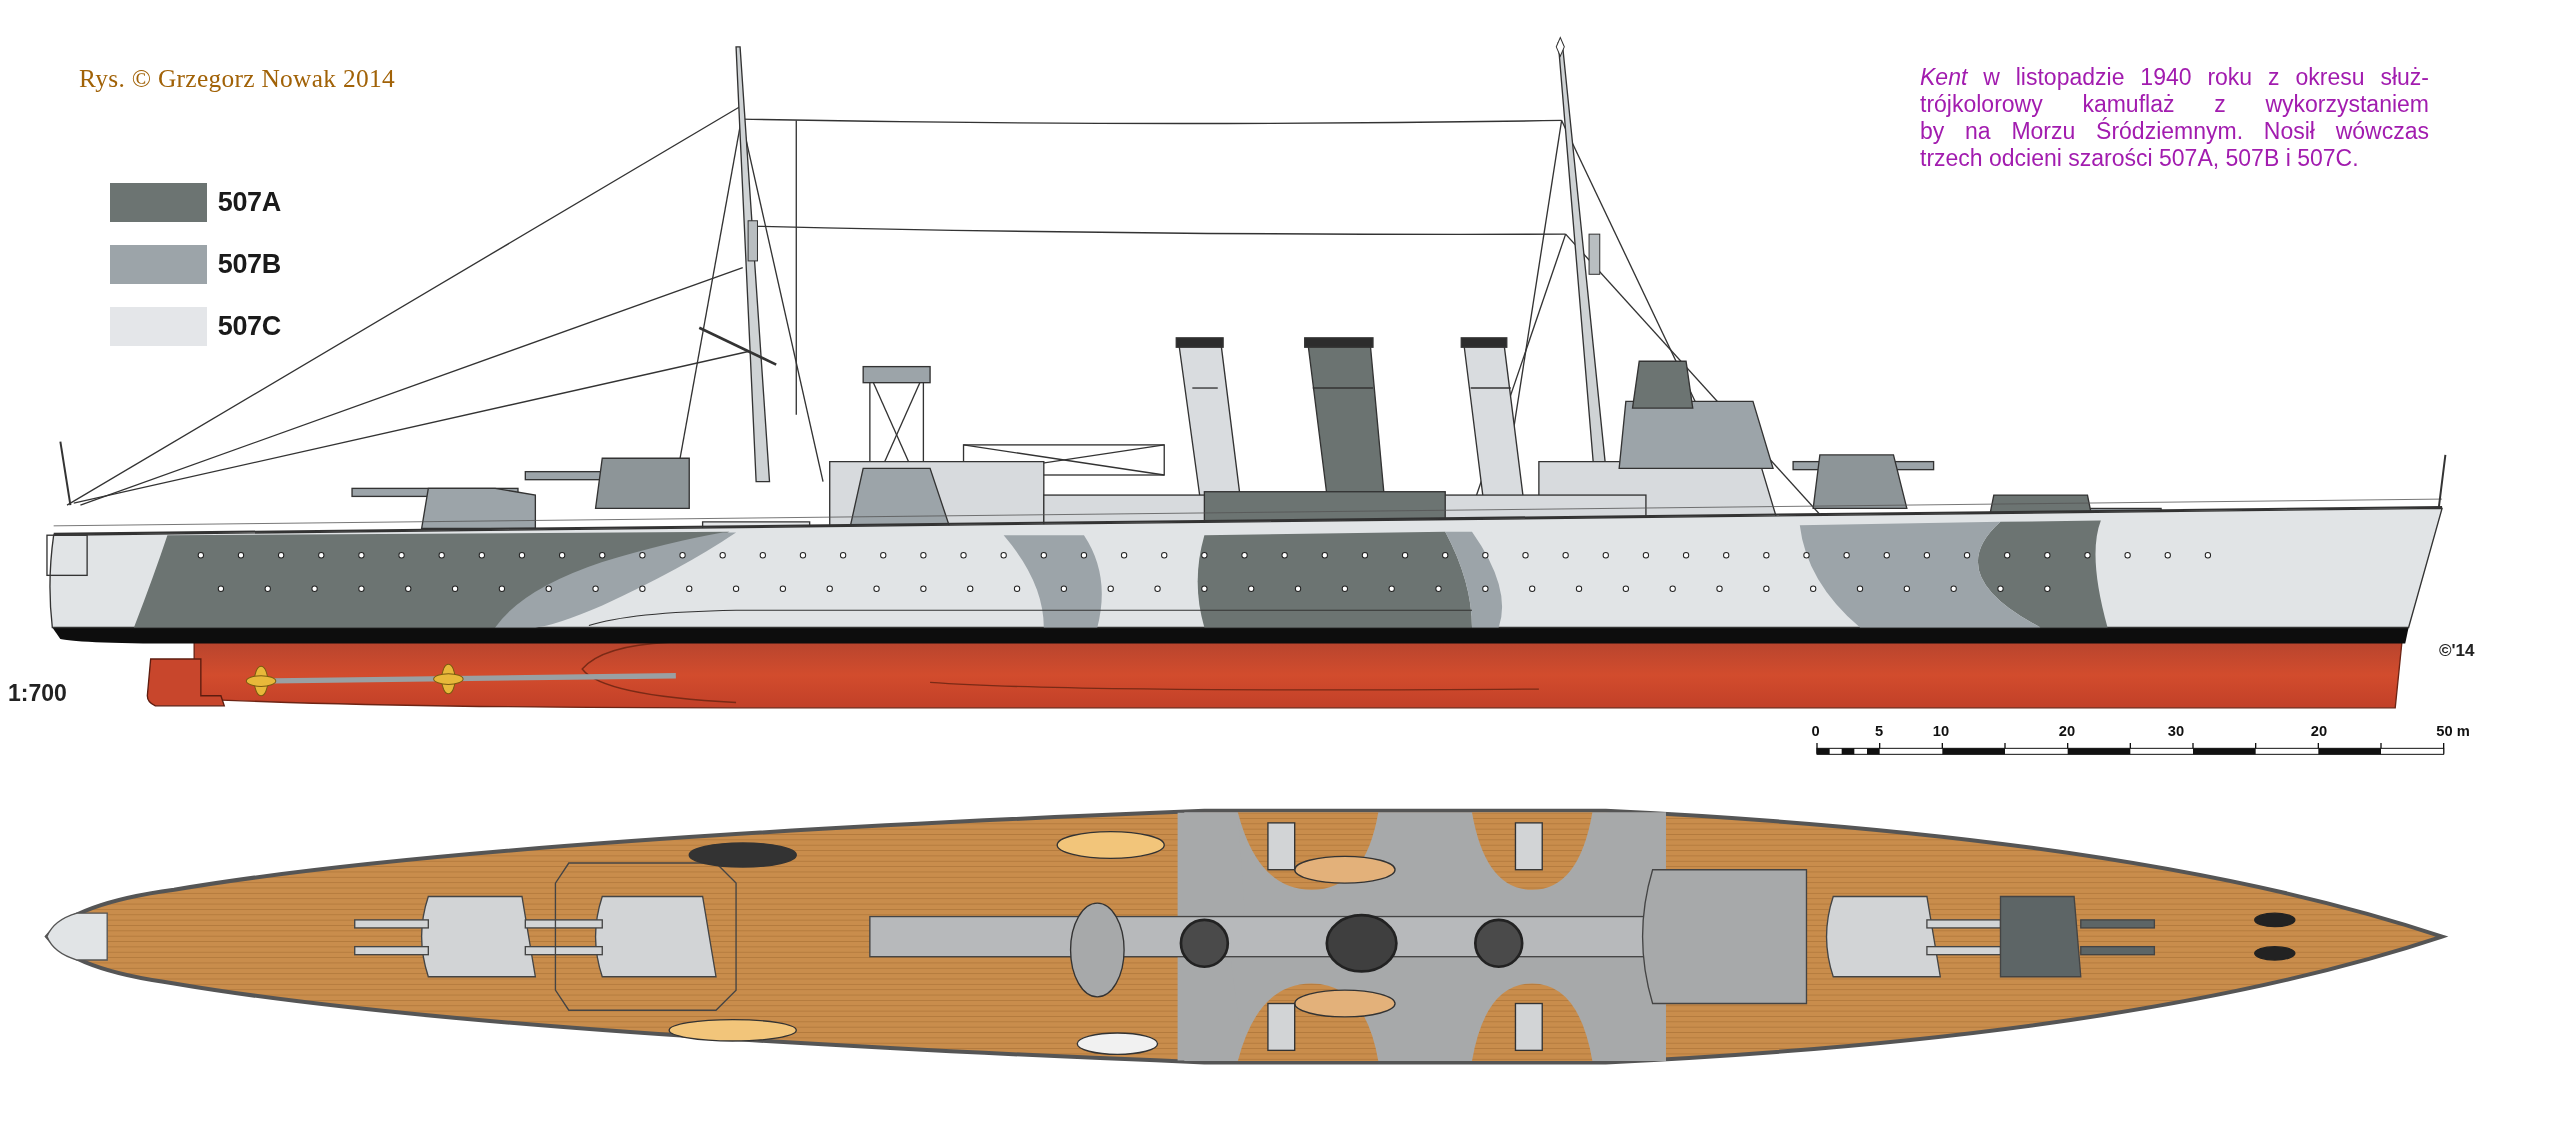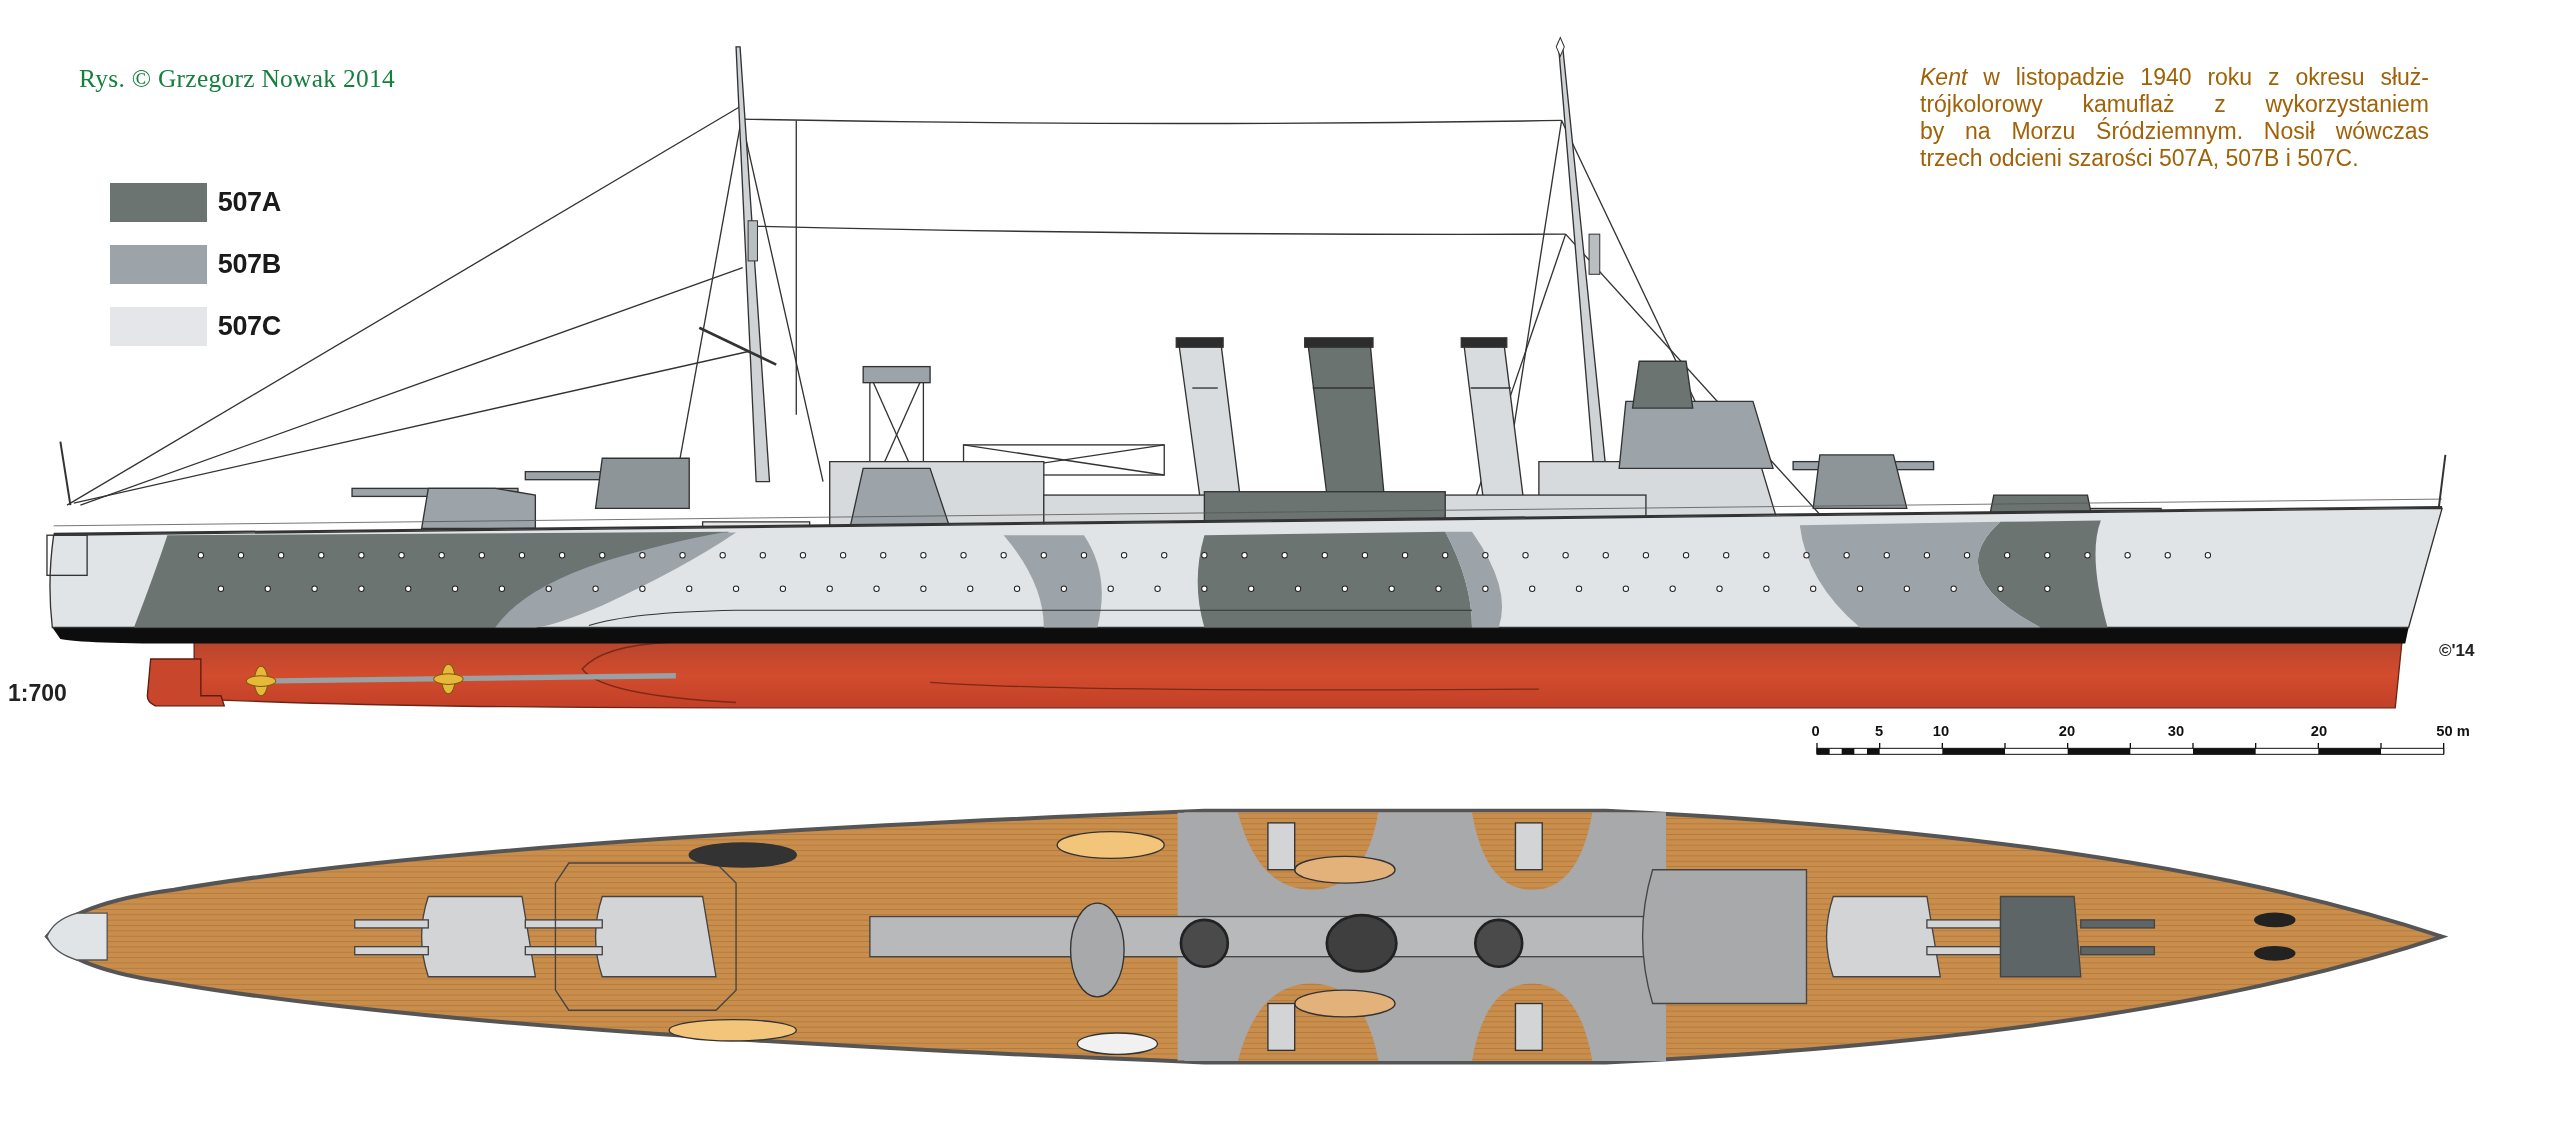--- a/index.html
+++ b/index.html
@@ -1,22 +1,22 @@
 <!DOCTYPE html>
 <html style="font-size:10.7px"><head>
 <meta charset="utf-8">
 <style>
   html,body{margin:0;padding:0;background:#ffffff;}
   body{width:2576px;height:1140px;position:relative;overflow:hidden;font-family:"Liberation Sans",sans-serif;color:#1a1a1a;}
-  .credit{position:absolute;left:79px;top:64px;font-family:"Liberation Serif",serif;font-size:25.4px;color:#15803d;letter-spacing:0.3px;}
+  .credit{position:absolute;left:79px;top:64px;font-family:"Liberation Serif",serif;font-size:25.4px;color:#a16207;letter-spacing:0.3px;}
   .legend{position:absolute;left:110px;top:182px;}
   .legend-row{display:flex;align-items:center;height:40px;margin-bottom:22px;}
   .swatch{width:97px;height:39px;}
   .legend-label{margin-left:10.7px;font-weight:bold;font-size:27px;color:#1a1a1a;letter-spacing:-0.3px;}
-  .caption{position:absolute;left:1920px;top:64px;width:509px;font-family:"Liberation Sans",sans-serif;font-size:23px;line-height:27px;color:#a16207;text-align:justify;}
+  .caption{position:absolute;left:1920px;top:64px;width:509px;font-family:"Liberation Sans",sans-serif;font-size:23px;line-height:27px;color:#a21caf;text-align:justify;}
   .caption em{font-style:italic;}
   .caption .l{display:block;text-align-last:justify;}
   .caption .last{display:block;text-align-last:left;}
   .scale-label{position:absolute;left:8px;top:644px;font-weight:bold;font-size:23px;color:#222;margin-top:36px;}
   .signature{position:absolute;left:2439px;top:641px;font-weight:bold;font-size:17px;color:#222;}
   .scalebar{position:absolute;left:1807px;top:723px;width:736px;height:40px;}
   .tick-label{position:absolute;top:0;font-weight:bold;font-size:14.7px;color:#111;transform:translateX(-50%);}
   .drawing{position:absolute;left:0;top:0;}
 </style>
 </head>

